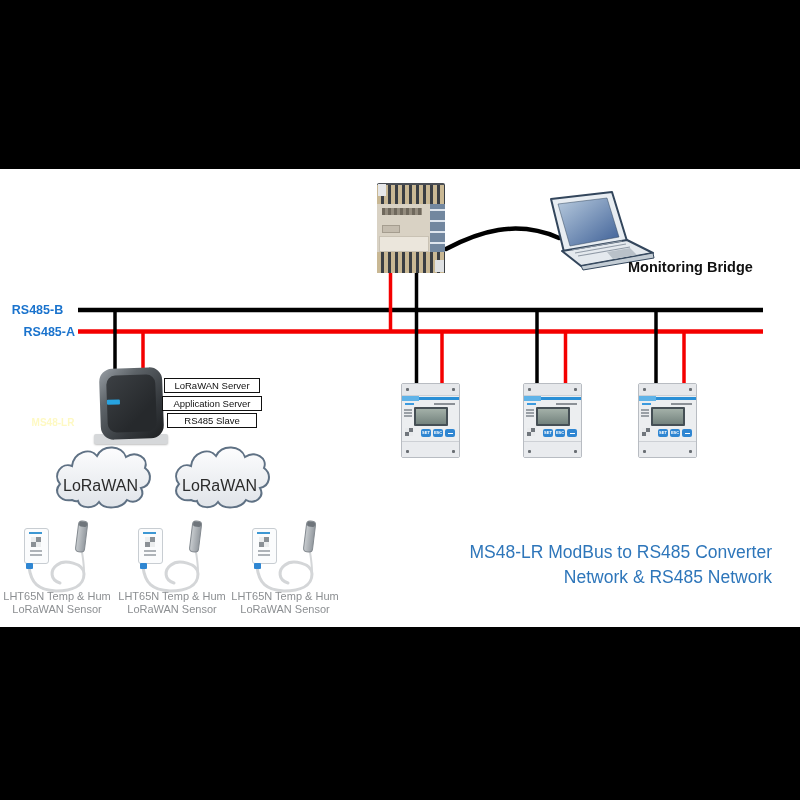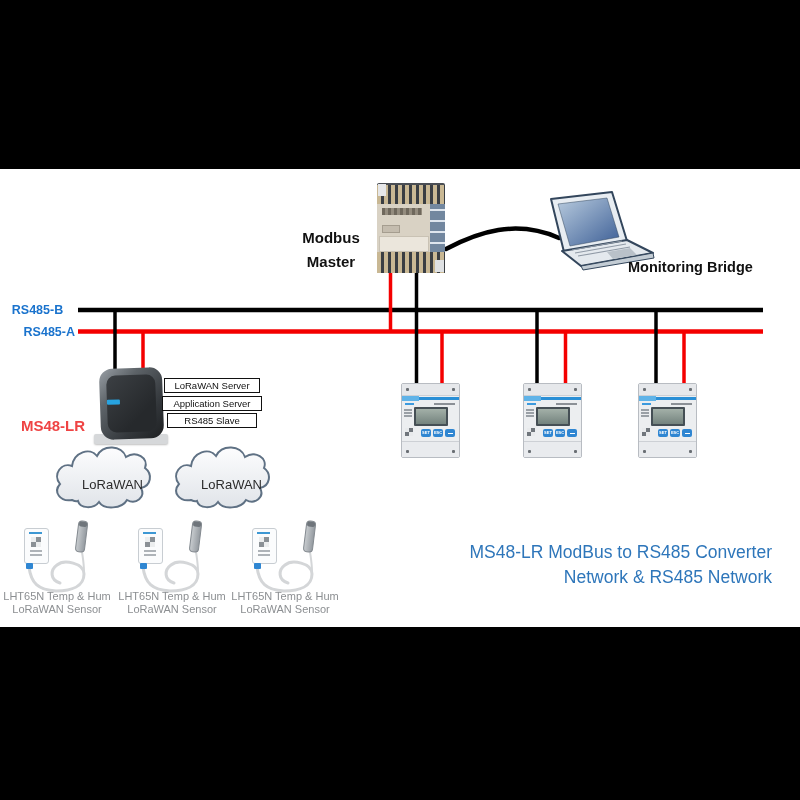--- a/index.html
+++ b/index.html
@@ -10,24 +10,24 @@
   svg.wiring { position:absolute; left:0; top:0; width:800px; height:800px; }
 
   
   .bus-label { position:absolute; left:0; width:75px; text-align:right; font-size:12.5px;
                font-weight:600; color:#1a73cd; }
   .modbus-label { position:absolute; left:296px; top:226px; width:70px; text-align:center;
                   font-weight:bold; font-size:15px; line-height:24px; color:#111; }
   .monitor-label { position:absolute; left:628px; top:259px; width:150px; font-weight:bold;
                    font-size:14.5px; color:#111; }
   .gw-name { position:absolute; left:20px; top:417px; width:66px; text-align:center;
-             font-weight:bold; font-size:15px; color:#ef4444; }
+             font-weight:bold; font-size:10px; color:#fef9c3; }
   .role-box { position:absolute; background:#fff; border:1px solid #111; text-align:center;
               font-size:9.5px; line-height:13px; color:#111; }
-  .cloud-label { position:absolute; top:477px; width:80px; text-align:right; font-size:13px;
+  .cloud-label { position:absolute; top:477px; width:80px; text-align:left; font-size:16px;
                  color:#2b2b2b; }
   .sensor-caption { position:absolute; top:590px; width:124px; text-align:center; font-size:11px;
                     line-height:12.5px; color:#8c8f92; }
   .caption { position:absolute; right:28px; top:540px; width:420px; text-align:right;
              color:#2e76ba; font-size:17.5px; line-height:24.5px; }
 
   
   .plc { position:absolute; left:377px; top:183px; width:68px; height:90px; }
   .plc-top { position:absolute; left:0; top:0; width:68px; height:21px; background:#33373c;
     background-image:linear-gradient(#4a4e54 0 2px, transparent 2px),
@@ -191,24 +191,20 @@
       <div class="plc-strip"></div>
         <div class="plc-slot"></div>
         <div class="plc-card"></div>
       <div class="plc-side"></div>
     </div>
     <div class="plc-bot">
         <div class="plc-corner2"></div>
       </div>
   </div>
 
-  <div class="modbus-label">
-    <div>Modbus</div>
-      <div>Master</div>
-  </div>
   <div class="monitor-label">Monitoring Bridge</div>
 
   <div class="bus-label" style="top:303px;text-align:center;">RS485-B</div>
   <div class="bus-label" style="top:324.5px;">RS485-A</div>
 
   <div class="gw-base"></div>
   <div class="gw">
     <div class="gw-inner"></div>
       <div class="gw-logo"></div>
   </div>

